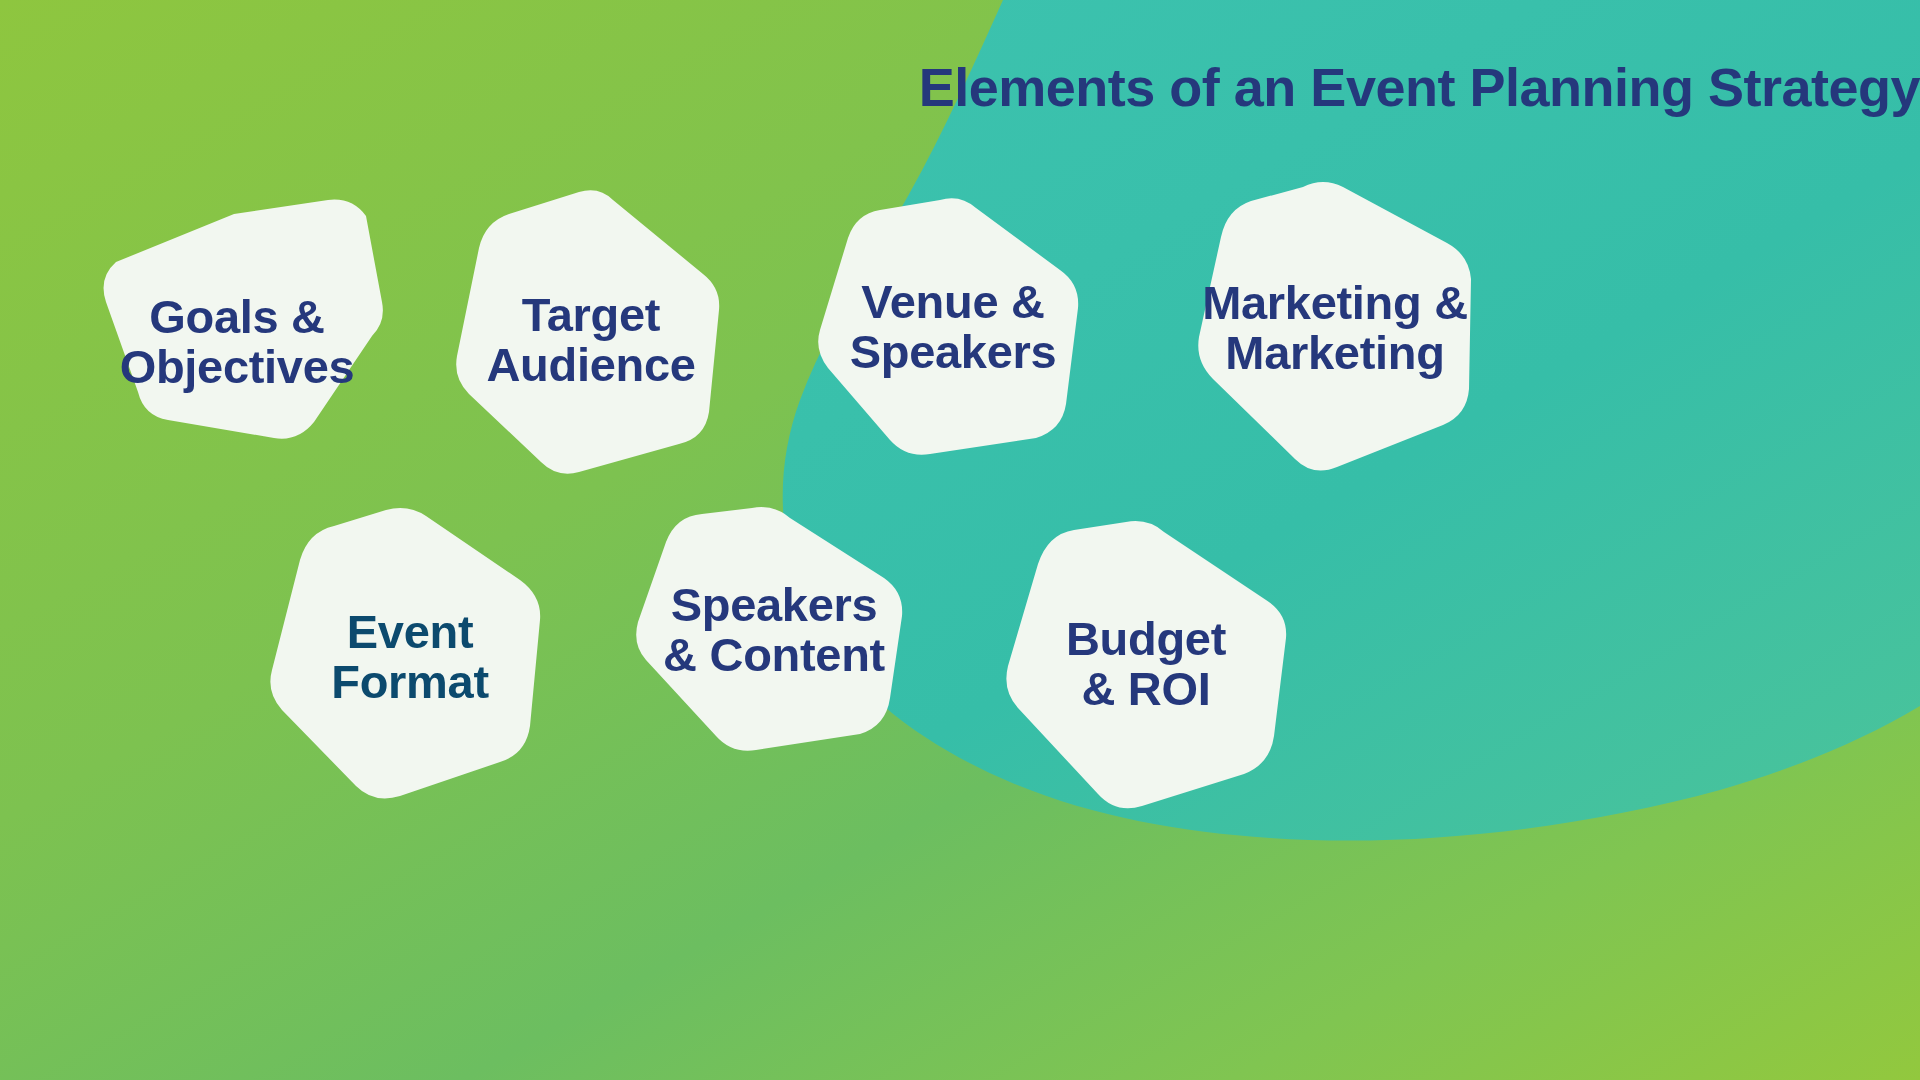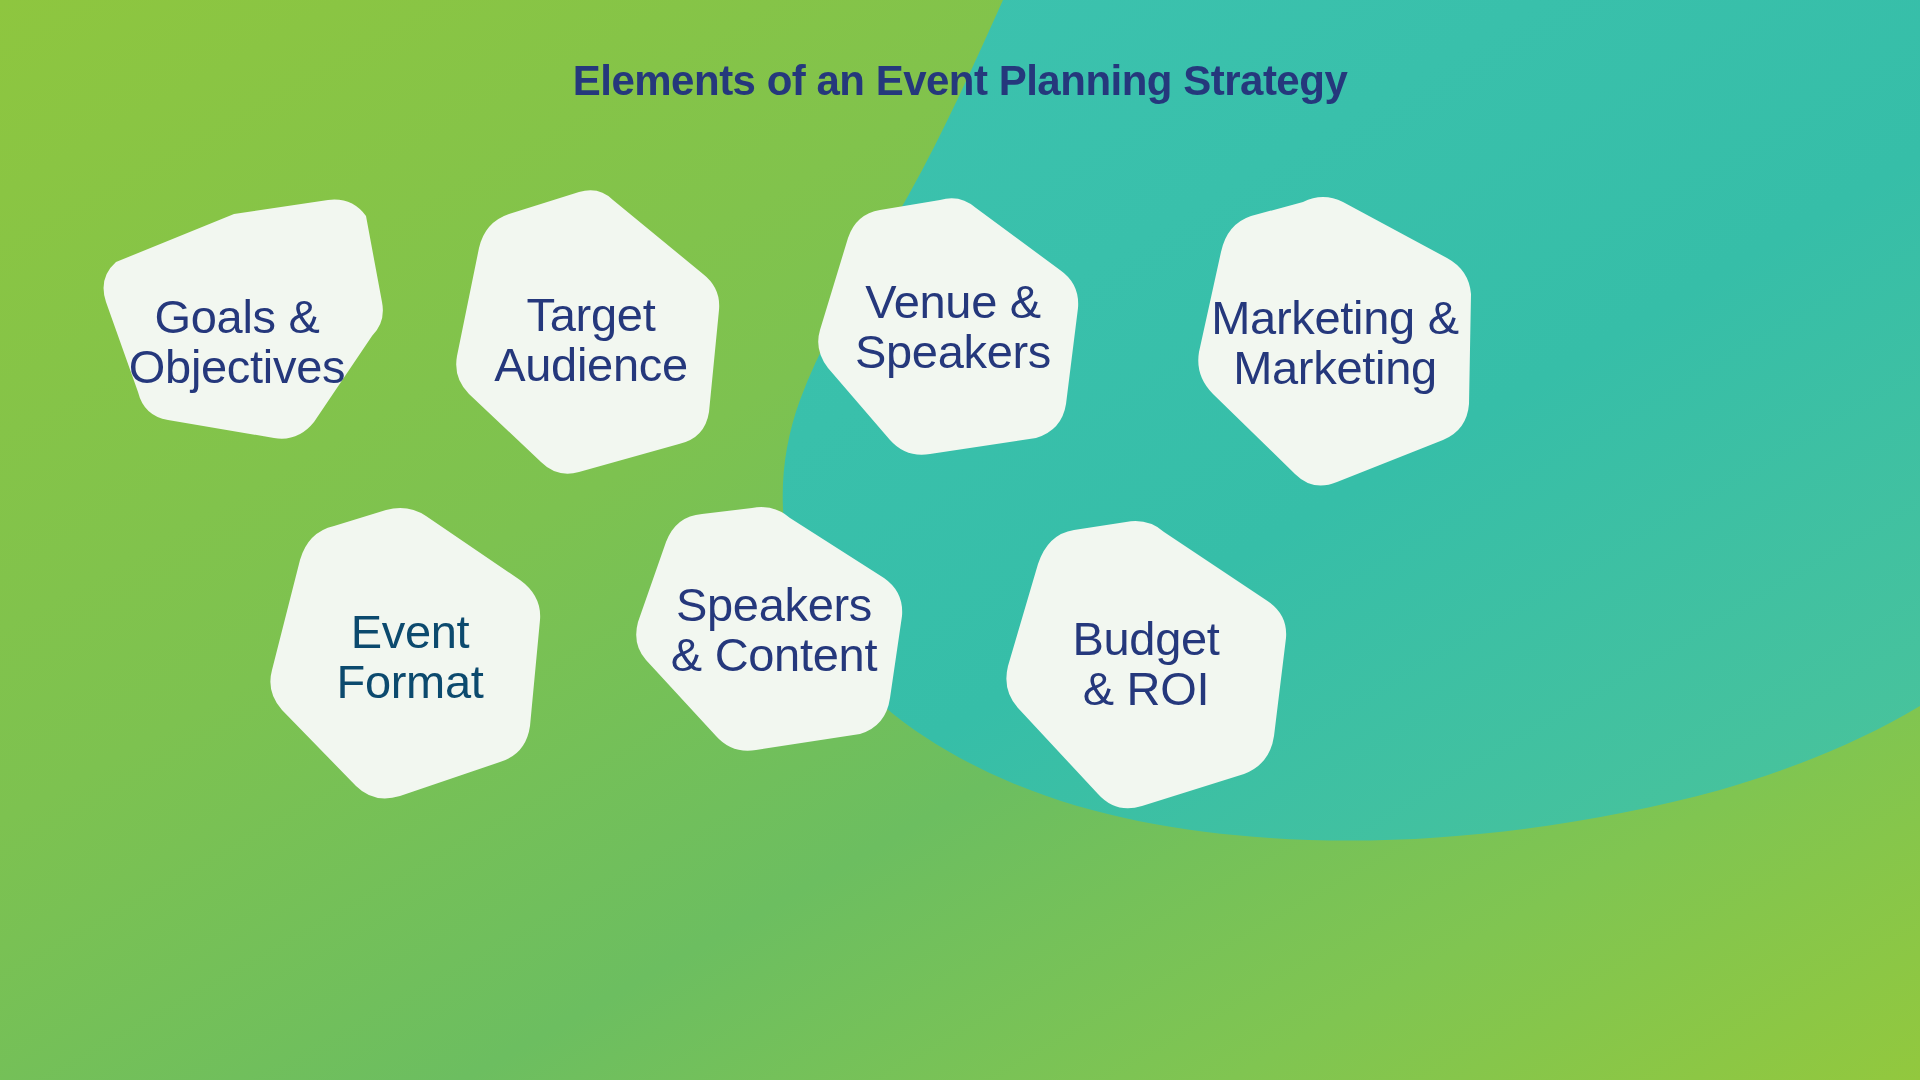--- a/index.html
+++ b/index.html
@@ -28,22 +28,22 @@
     width: 1920px;
     height: 1080px;
     display: block;
   }
 
   #title {
     position: absolute;
     left: 0;
     top: 58px;
     width: 1920px;
-    text-align: center;
-    font-size: 42px;
+    text-align: right;
+    font-size: 54px;
     font-weight: 700;
     letter-spacing: -0.5px;
     color: #25387C;
     line-height: 1.1;
     white-space: nowrap;
     z-index: 5;
   }
 
   .node {
     position: absolute;
@@ -60,21 +60,21 @@
     left: 0;
     top: 0;
     width: 100%;
     height: 100%;
     display: flex;
     flex-direction: column;
     align-items: center;
     justify-content: center;
     color: #25387C;
     font-size: 47px;
-    font-weight: 400;
+    font-weight: 700;
     line-height: 1.06;
     text-align: center;
     white-space: pre;
     letter-spacing: -0.3px;
     pointer-events: none;
   }
   .node-label .l2 { display: block; }
 </style>
 </head>
 <body>
@@ -150,21 +150,21 @@
   <div class="node" style="left:810px; top:192px; width:286px; height:270px;">
     <svg width="286" height="270" viewBox="0 0 286 270">
       <path fill="#F2F7F0" d="M 130 8 Q 150 2 166 16 L 250 78 Q 270 92 268 116 L 256 212 Q 252 238 226 246 L 120 262 Q 96 266 80 248 L 18 176 Q 4 158 10 138 L 38 46 Q 46 22 70 18 Z"></path>
     </svg>
     <div class="node-label" style="font-size: 47px; color: rgb(37, 56, 124);">
       <span class="l1">Venue &amp;</span>
       <span class="l2">Speakers</span>
     </div>
   </div>
 
-  <div class="node" style="left:1185px; top:192px; width:300px; height:302px;">
+  <div class="node" style="left:1185px; top:177px; width:300px; height:302px;">
     <svg width="300" height="302" viewBox="0 0 300 302">
       <path fill="#F2F7F0" d="M 118 10 Q 138 0 158 10 L 262 66 Q 284 78 286 102 L 284 212 Q 282 238 258 248 L 152 290 Q 128 300 110 282 L 28 202 Q 10 184 14 160 L 36 60 Q 42 32 66 24 Z"></path>
     </svg>
     <div class="node-label" style="font-size: 47px; color: rgb(37, 56, 124);">
       <span class="l1">Marketing &amp;</span>
       <span class="l2">Marketing</span>
     </div>
   </div>
 
   <div class="node" style="left:262px; top:504px; width:296px; height:306px;">

